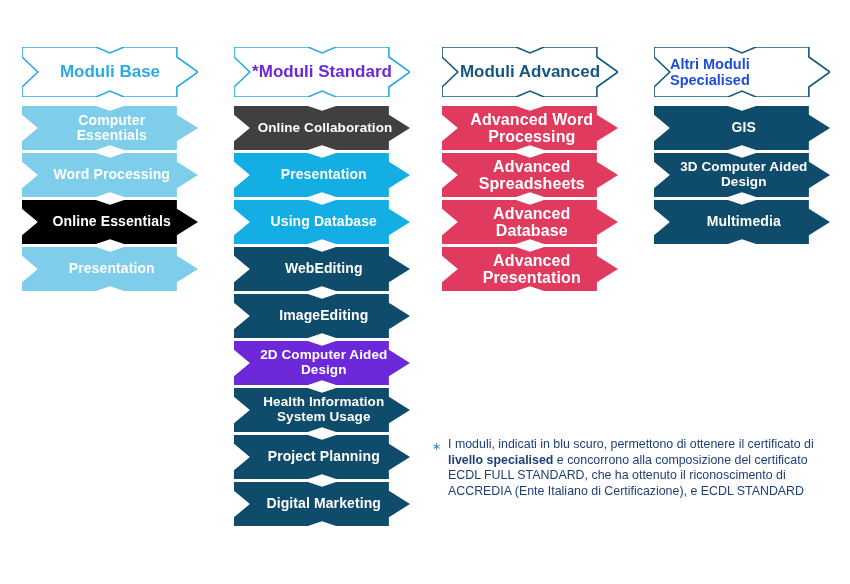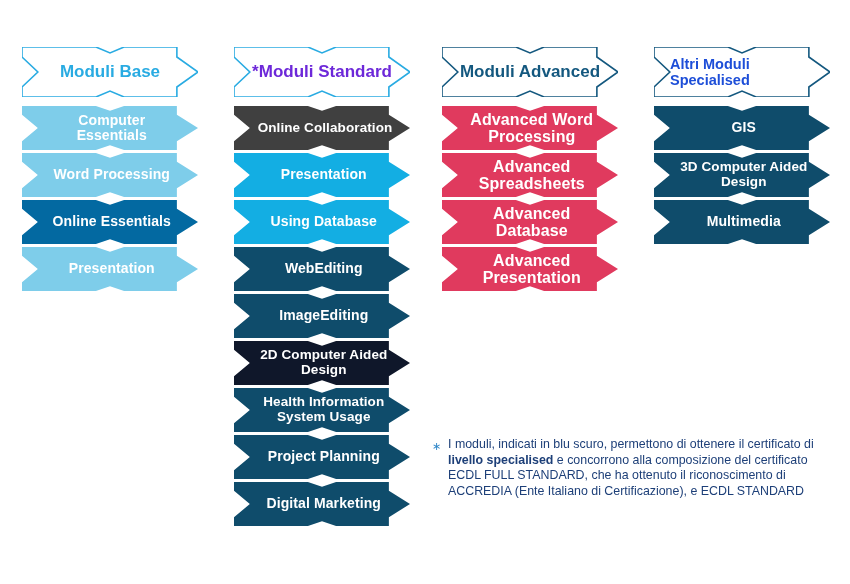--- a/index.html
+++ b/index.html
@@ -142,21 +142,21 @@
           <path d="M 0 0 L 73.92 0 L 88 6 L 102.08 0 L 154.88 0 L 154.88 10 L 176 25 L 154.88 40 L 154.88 50 L 102.08 50 L 88 44 L 73.92 50 L 0 50 L 0 40 L 15.84 25 L 0 10 Z" fill="#FFFFFF" stroke="#29ABE2" stroke-width="1.6"></path>
         </svg>
         <div class="hdr-text" style="color: rgb(41, 171, 226);">Moduli Base</div>
       </div>
       <div class="plaque chip" style="height: 44px; margin-bottom: 3px; background: rgb(126, 205, 234);">
         <span class="label">Computer Essentials</span>
       </div>
       <div class="plaque chip" style="height: 44px; margin-bottom: 3px; background: rgb(126, 205, 234);">
         <span class="label">Word Processing</span>
       </div>
-      <div class="plaque chip" style="height: 44px; margin-bottom: 3px; background: #0369a1;">
+      <div class="plaque chip" style="height: 44px; margin-bottom: 3px; background: #000000;">
         <span class="label">Online Essentials</span>
       </div>
       <div class="plaque chip" style="height: 44px; margin-bottom: 3px; background: rgb(126, 205, 234);">
         <span class="label">Presentation</span>
       </div>
     </div>
     <div class="column" style="left: 234px; width: 176px; top: 30px;">
       <div class="header-wrap" style="height: 50px;">
         <svg class="hdr-outline" viewBox="0 0 176 50" width="176" height="50">
           <path d="M 0 0 L 73.92 0 L 88 6 L 102.08 0 L 154.88 0 L 154.88 10 L 176 25 L 154.88 40 L 154.88 50 L 102.08 50 L 88 44 L 73.92 50 L 0 50 L 0 40 L 15.84 25 L 0 10 Z" fill="#FFFFFF" stroke="#29ABE2" stroke-width="1.6"></path>
@@ -171,21 +171,21 @@
       </div>
       <div class="plaque chip" style="height: 44px; margin-bottom: 3px; background: rgb(19, 174, 227);">
         <span class="label">Using Database</span>
       </div>
       <div class="plaque chip" style="height: 44px; margin-bottom: 3px; background: rgb(15, 76, 107);">
         <span class="label">WebEditing</span>
       </div>
       <div class="plaque chip" style="height: 44px; margin-bottom: 3px; background: rgb(15, 76, 107);">
         <span class="label">ImageEditing</span>
       </div>
-      <div class="plaque chip two-line" style="height: 44px; margin-bottom: 3px; background: #0f172a;">
+      <div class="plaque chip two-line" style="height: 44px; margin-bottom: 3px; background: #6d28d9;">
         <span class="label">2D Computer Aided Design</span>
       </div>
       <div class="plaque chip two-line" style="height: 44px; margin-bottom: 3px; background: rgb(15, 76, 107);">
         <span class="label">Health Information System Usage</span>
       </div>
       <div class="plaque chip" style="height: 44px; margin-bottom: 3px; background: rgb(15, 76, 107);">
         <span class="label">Project Planning</span>
       </div>
       <div class="plaque chip" style="height: 44px; margin-bottom: 3px; background: rgb(15, 76, 107);">
         <span class="label">Digital Marketing</span>

